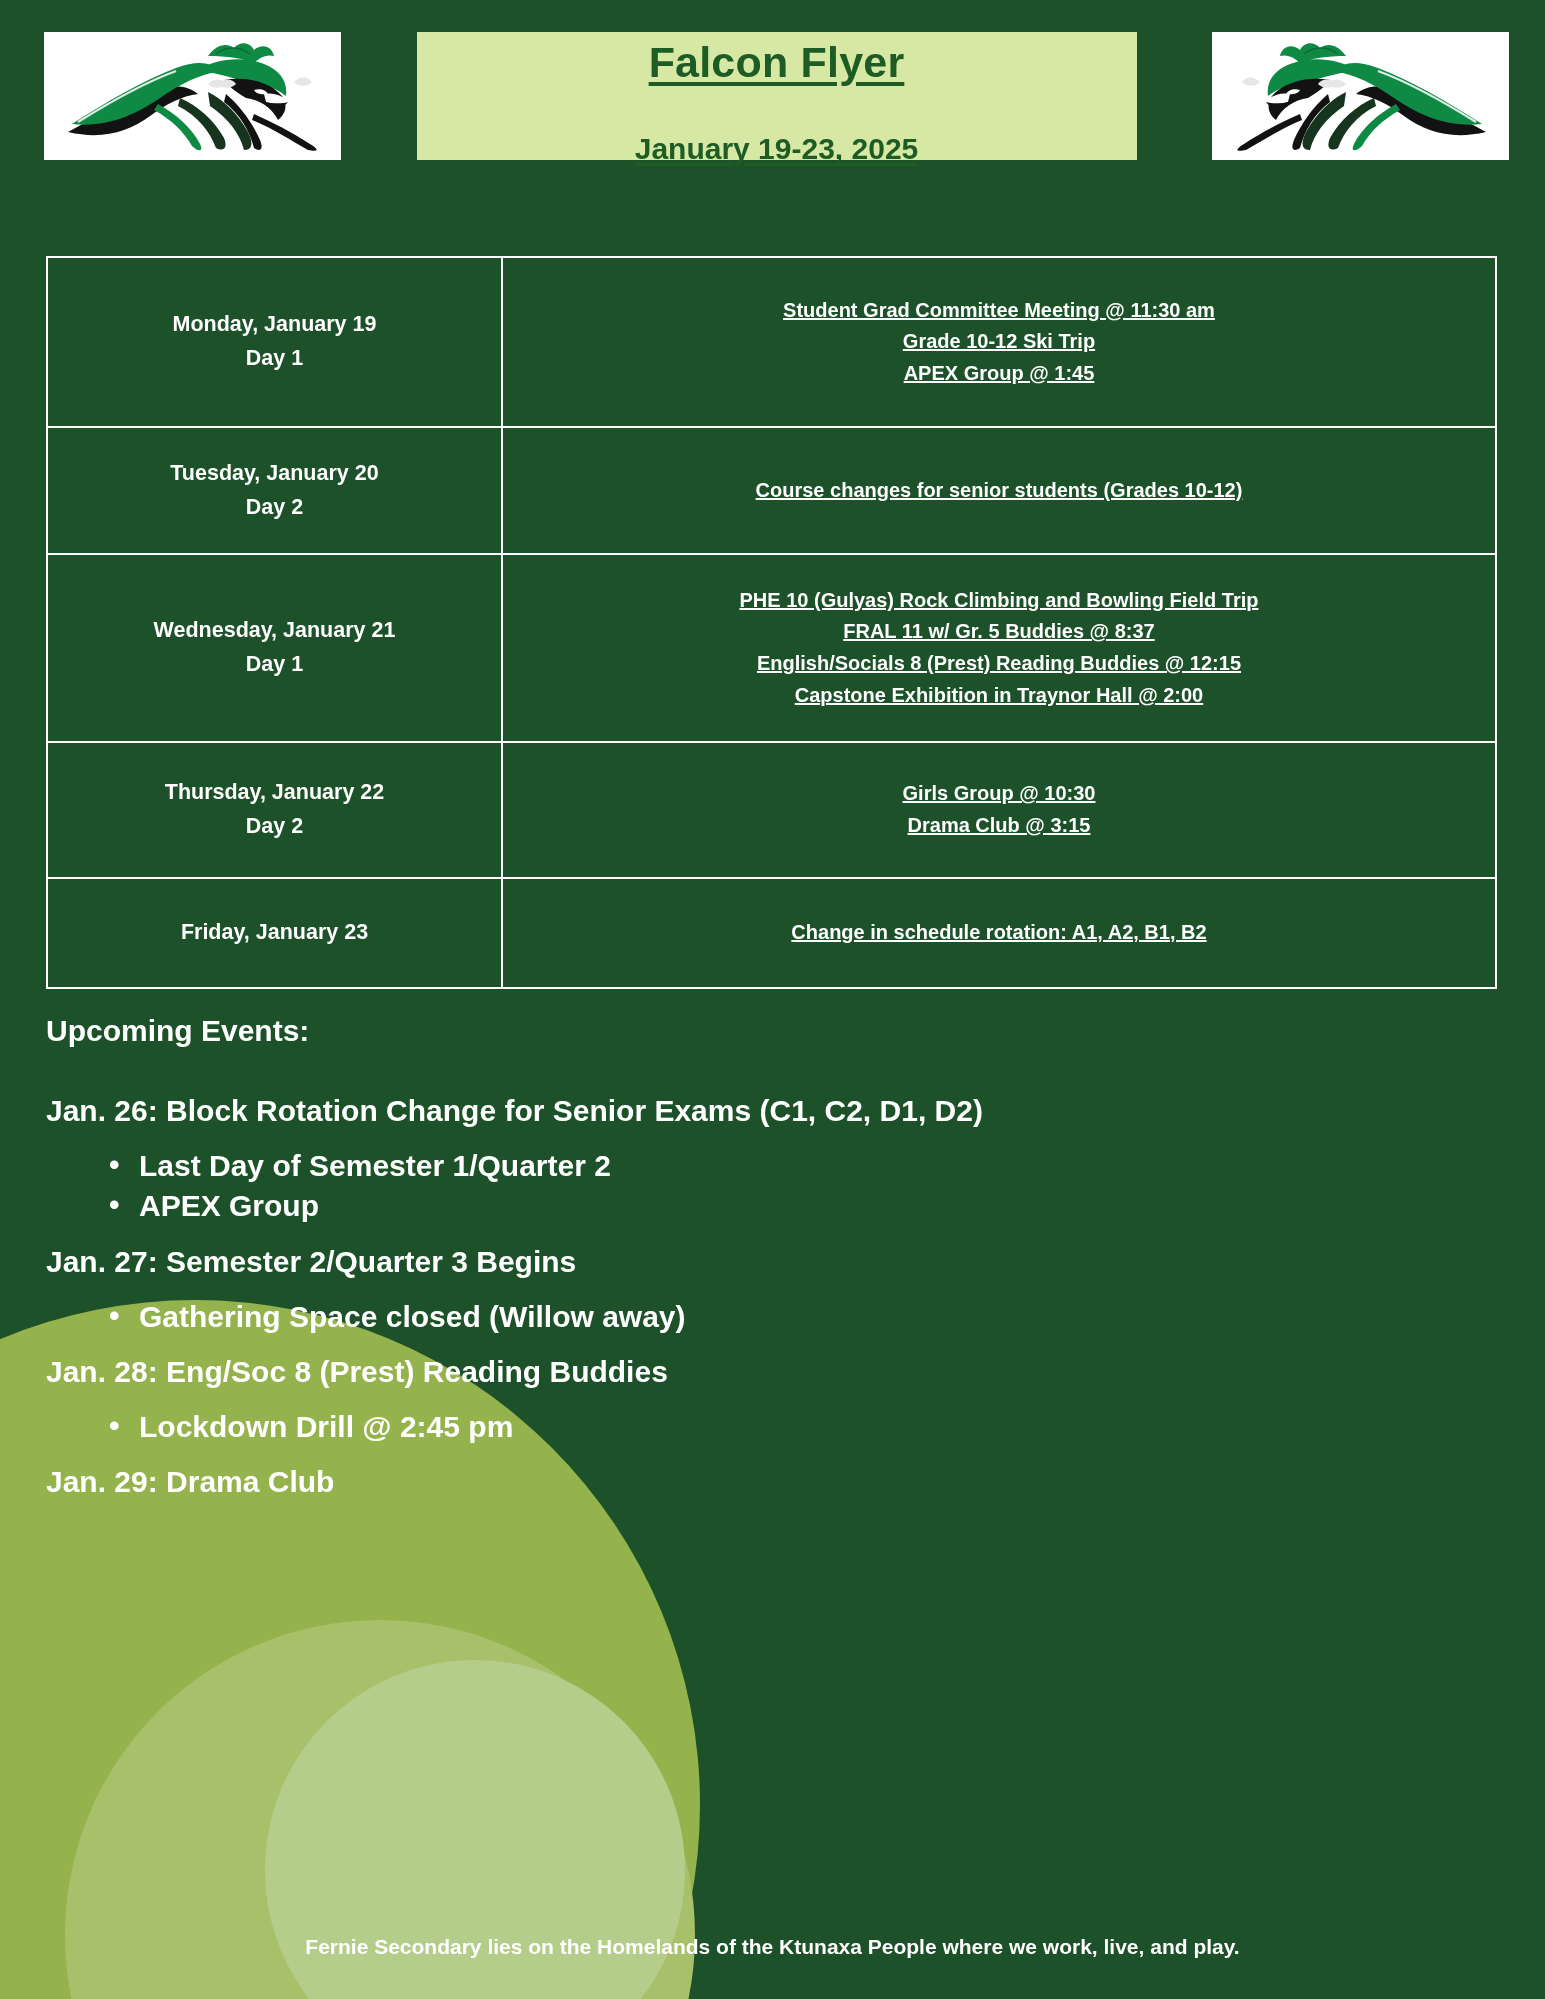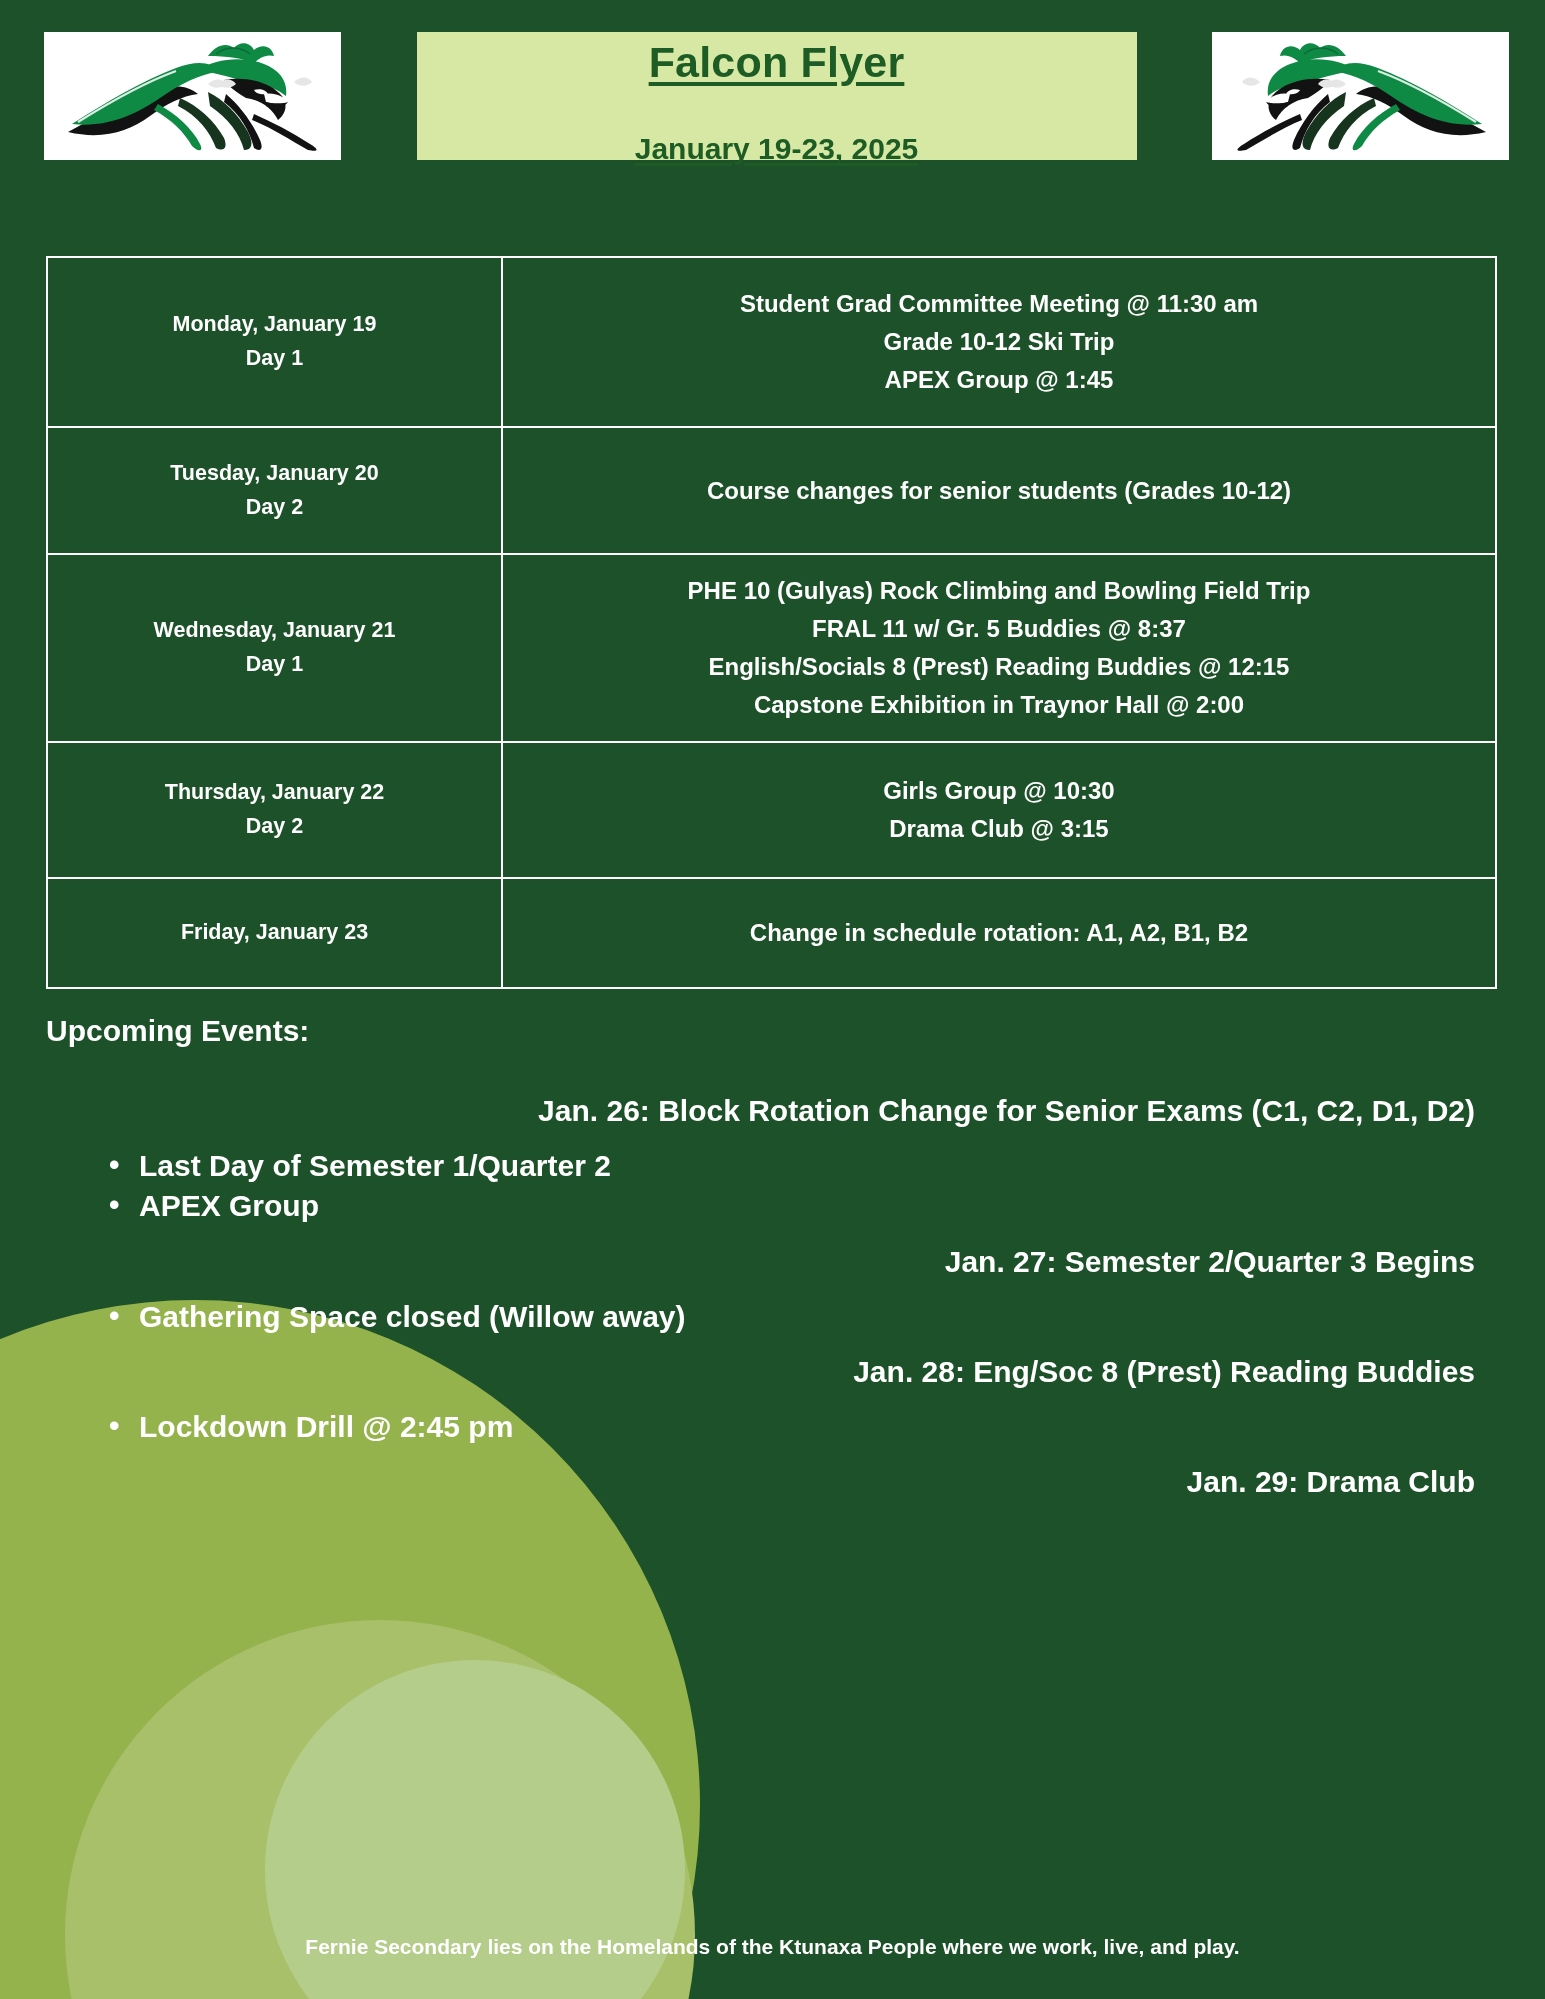--- a/index.html
+++ b/index.html
@@ -60,32 +60,32 @@
   }
   table.schedule td {
     border: 2px solid #ffffff;
     color:#ffffff;
     text-align:center;
     vertical-align: middle;
     font-weight: bold;
     padding: 14px 10px;
   }
   td.day-cell { width: 31.4%; font-size: 21.5px; line-height: 1.58; }
-  td.events-cell { width: 68.6%; font-size: 24px; line-height: 1.58; }
+  td.events-cell { width: 68.6%; font-size: 20px; line-height: 1.58; text-decoration: underline; }
   .row-r1 td { height: 170px; }
   .row-r2 td { height: 127px; }
   .row-r3 td { height: 188px; }
   .row-r4 td { height: 136px; }
   .row-r5 td { height: 110px; }
 
   
   .upcoming { position:relative; z-index:3; padding: 24px 70px 0 46px; }
   .upcoming-title { font-size: 30px; font-weight:bold; line-height:1.2; }
   .upcoming-spacer { height: 42px; }
-  .evt-line { font-size: 30px; font-weight:bold; line-height: 1.34; text-align: right; }
+  .evt-line { font-size: 30px; font-weight:bold; line-height: 1.34; }
   ul.evt-sublist { list-style: none; margin: 15px; padding: 0; }
   ul.evt-sublist li {
     font-size: 30px; font-weight:bold; line-height:1.34;
     padding-left: 78px; position: relative;
   }
   ul.evt-sublist li::before {
     content:"\2022"; position:absolute; left: 48px; top:-1px;
     font-size: 30px; line-height:1.34;
   }
 

